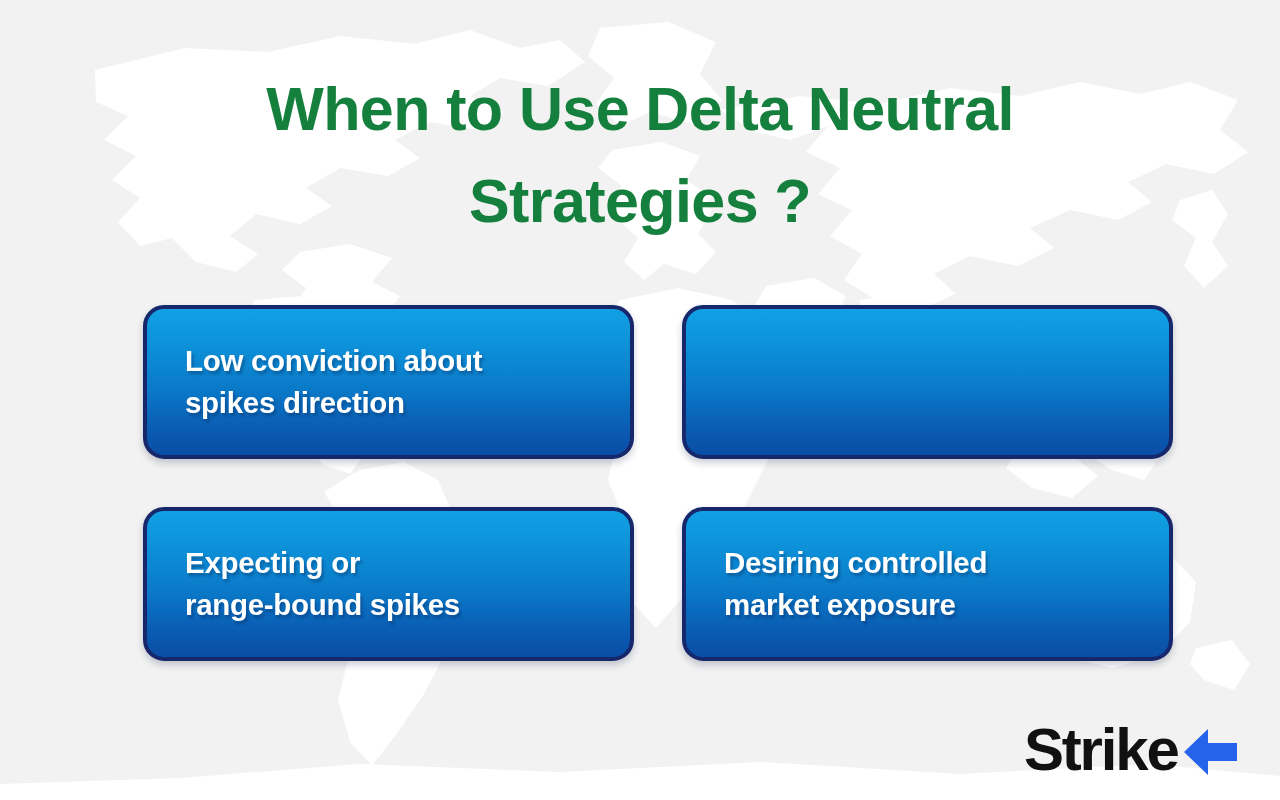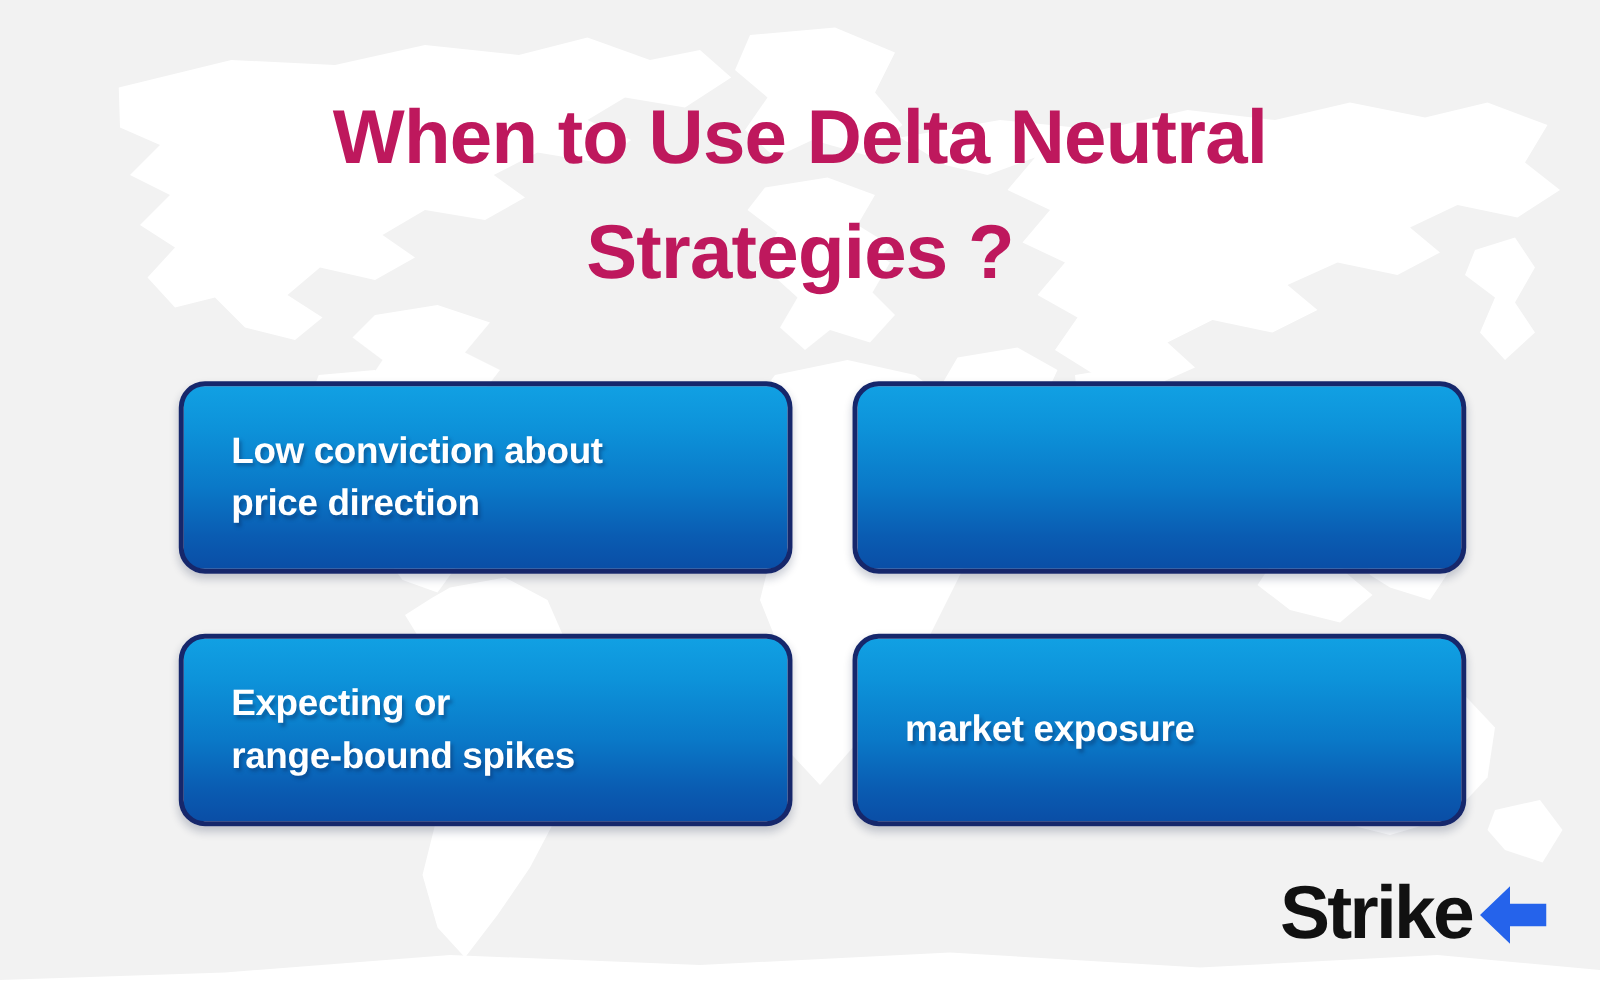--- a/index.html
+++ b/index.html
@@ -38,21 +38,21 @@
   
   #title-block {
     position:absolute;
     left:0; right:0;
     top:64px;
     text-align:center;
     padding:0 90px;
   }
   #title-block .line {
     display:block;
-    color:#be185d;
+    color:#15803d;
     font-size:61px;
     font-weight:bold;
     line-height:1.50;
     letter-spacing:-0.6px;
     white-space:nowrap;
   }
 
   
   #card-grid {
     position:absolute;
@@ -91,21 +91,21 @@
     line-height:1.44;
     letter-spacing:-0.3px;
     text-shadow:2px 3px 3px rgba(10,40,90,0.40);
   }
   .card-text .t-line { display:block; white-space:nowrap; }
 
   
   #logo {
     position:absolute;
     right:38px;
-    bottom:32px;
+    bottom:12px;
     width:218px;
     height:74px;
   }
   #logo svg { display:block; width:100%; height:100%; }
 </style>
 </head>
 <body>
 
 <div id="map-layer">
   <svg viewBox="0 0 1280 800" preserveAspectRatio="xMidYMid slice" aria-hidden="true">
@@ -178,38 +178,39 @@
   <div id="title-block">
     <span class="line">When to Use Delta Neutral</span>
     <span class="line">Strategies ?</span>
   </div>
 
   <div id="card-grid">
 
     <div class="card">
       <div class="card-text">
         <span class="t-line">Low conviction about</span>
-        <span class="t-line">price direction</span>
+        <span class="t-line">spikes direction</span>
       </div>
     </div>
 
     <div class="card">
       <div class="card-text">
       </div>
     </div>
 
     <div class="card">
       <div class="card-text">
         <span class="t-line">Expecting or</span>
         <span class="t-line">range-bound spikes</span>
       </div>
     </div>
 
     <div class="card">
       <div class="card-text">
+        <span class="t-line">Desiring controlled</span>
         <span class="t-line">market exposure</span>
       </div>
     </div>
 
   </div>
 
   <div id="logo">
     <svg viewBox="0 0 218 74" aria-hidden="true">
       <text x="0" y="56" font-family="Liberation Sans, sans-serif" font-size="60" font-weight="bold" letter-spacing="-2.2" fill="#111111">Strike</text>
 

